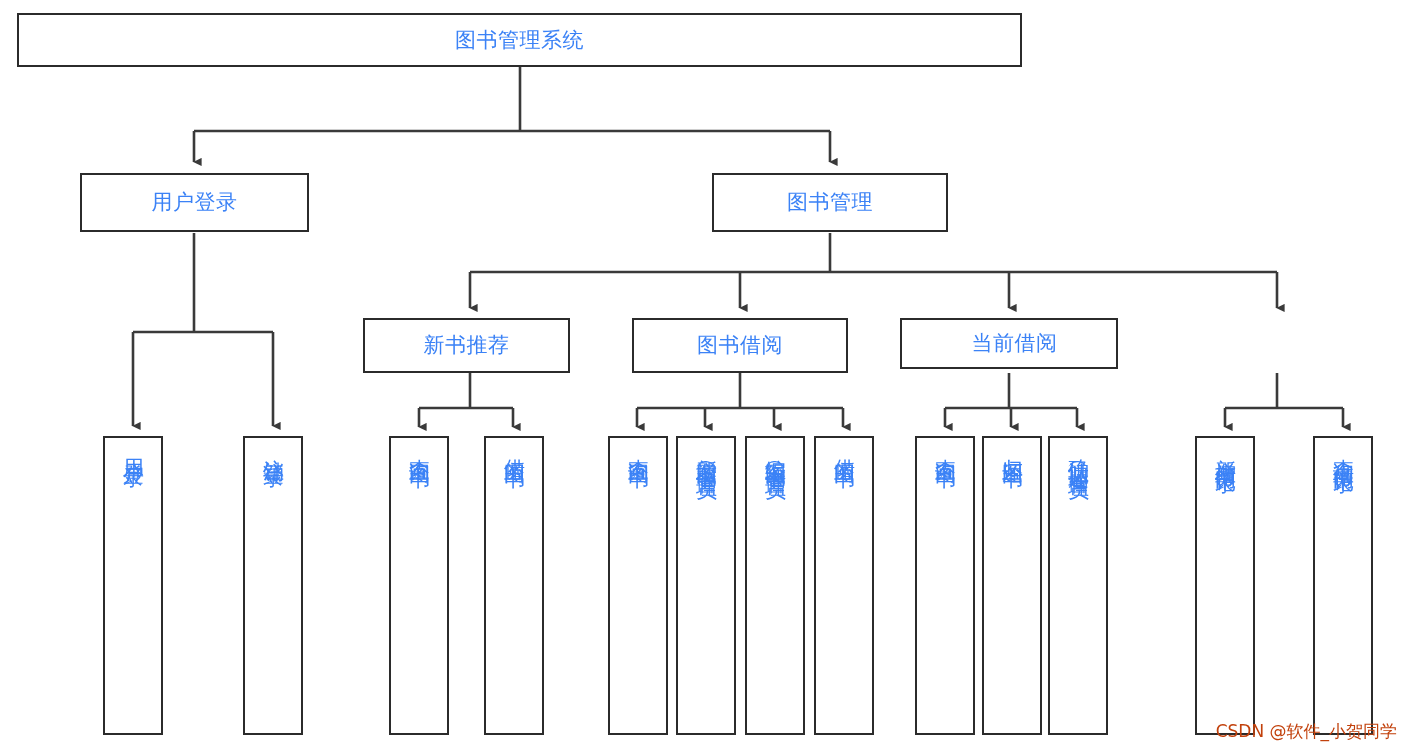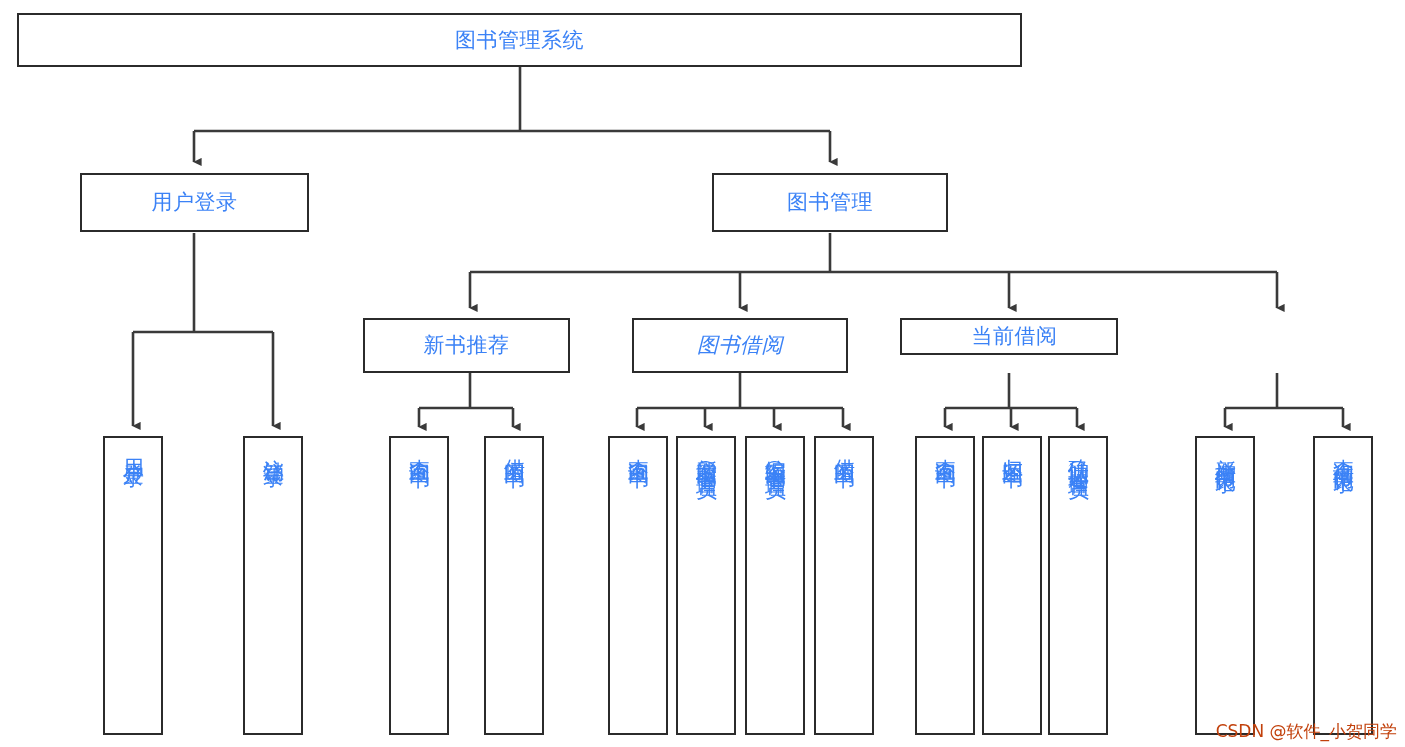--- a/index.html
+++ b/index.html
@@ -140,25 +140,25 @@
   </div>
 
   <div class="node horiz" style="left:712px; top:173px; width:236px; height:59px;">
     <span class="node-label">图书管理</span>
   </div>
 
   <div class="node horiz" style="left:363px; top:318px; width:207px; height:55px;">
     <span class="node-label">新书推荐</span>
   </div>
 
-  <div class="node horiz" style="left:632px; top:318px; width:216px; height:55px;font-style:italic;">
+  <div class="node horiz" style="left:632px; top:318px; width:216px; height:55px;">
     <span class="node-label">图书借阅</span>
   </div>
 
-  <div class="node horiz" style="left:900px; top:318px; width:218px; height:37px;padding-left:11px;">
+  <div class="node horiz" style="left:900px; top:318px; width:218px; height:51px;padding-left:11px;">
     <span class="node-label">当前借阅</span>
   </div>
 
 
   <div class="node vert" style="left:103px; top:436px; width:60px; height:299px;">
     <span class="node-label">用户登录</span>
   </div>
 
   <div class="node vert" style="left:243px; top:436px; width:60px; height:299px;">
     <span class="node-label">注销登录</span>

